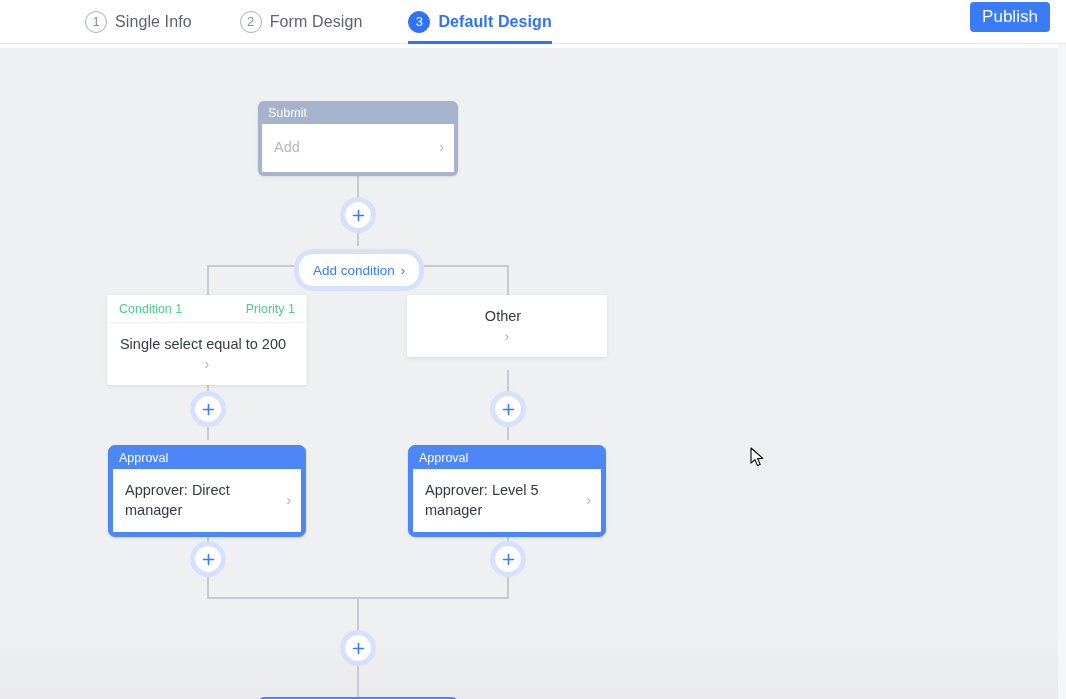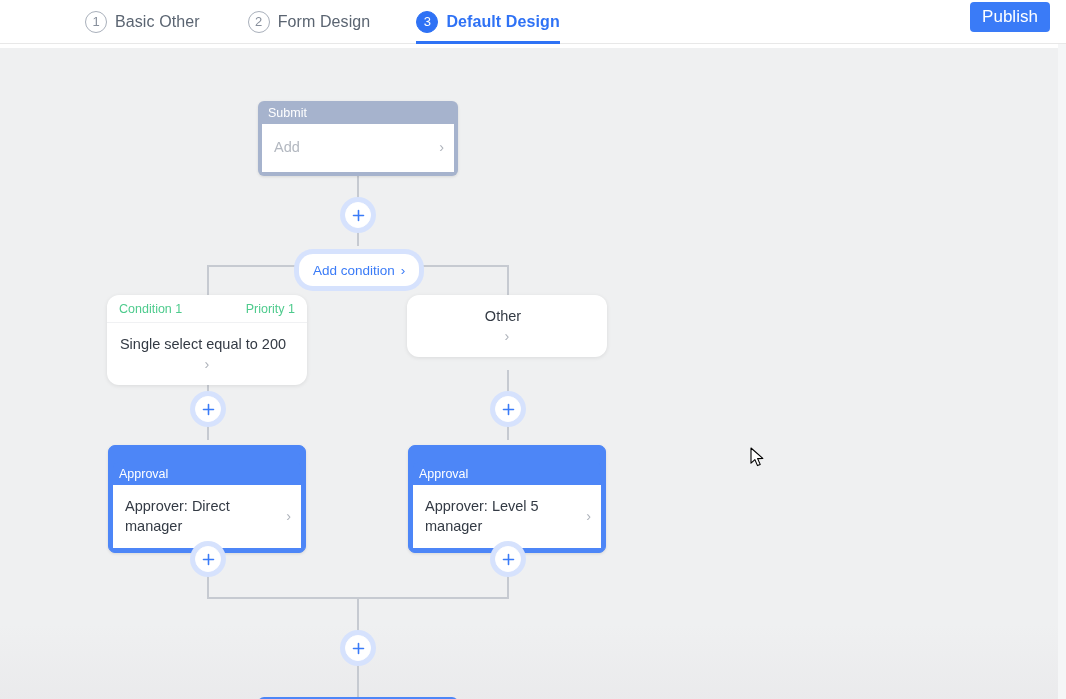--- a/index.html
+++ b/index.html
@@ -130,27 +130,27 @@
   .node.submit-node .node-body { color: #b3b8c0; }
 
   
   .node.approval-node {
     background: #4d86f7;
     border-radius: 7px;
     padding: 0 4px 4px 4px;
     border: 1px solid #4d86f7;
     box-shadow: 0 1px 3px rgba(0,0,0,.10);
   }
-  .node.approval-node .node-head { padding-left: 6px; margin-top: 16px; }
+  .node.approval-node .node-head { padding-left: 6px; }
 
   
   .cond-card {
     position: absolute; z-index: 5;
     background: #ffffff;
-    border-radius: 12px;
+    border-radius: 2px;
     box-shadow: 0 1px 4px rgba(0,0,0,.09);
     overflow: hidden;
   }
   .cond-head {
     height: 28px;
     display: flex; align-items: center; justify-content: space-between;
     padding: 0 12px;
     border-bottom: 1px solid #f0f1f3;
     font-size: 12.5px; color: #4ecb8d;
   }
@@ -176,21 +176,21 @@
 </style>
 </head>
 <body>
 
 <div class="header">
 
   <div class="steps">
 
     <div class="step s1">
       <span class="step-num inactive">1</span>
-      <span class="step-label">Basic Other</span>
+      <span class="step-label">Single Info</span>
     </div>
 
     <div class="step s2">
       <span class="step-num inactive">2</span>
       <span class="step-label">Form Design</span>
     </div>
 
     <div class="step s3 active">
       <span class="step-num active">3</span>
       <span class="step-label">Default Design</span>

